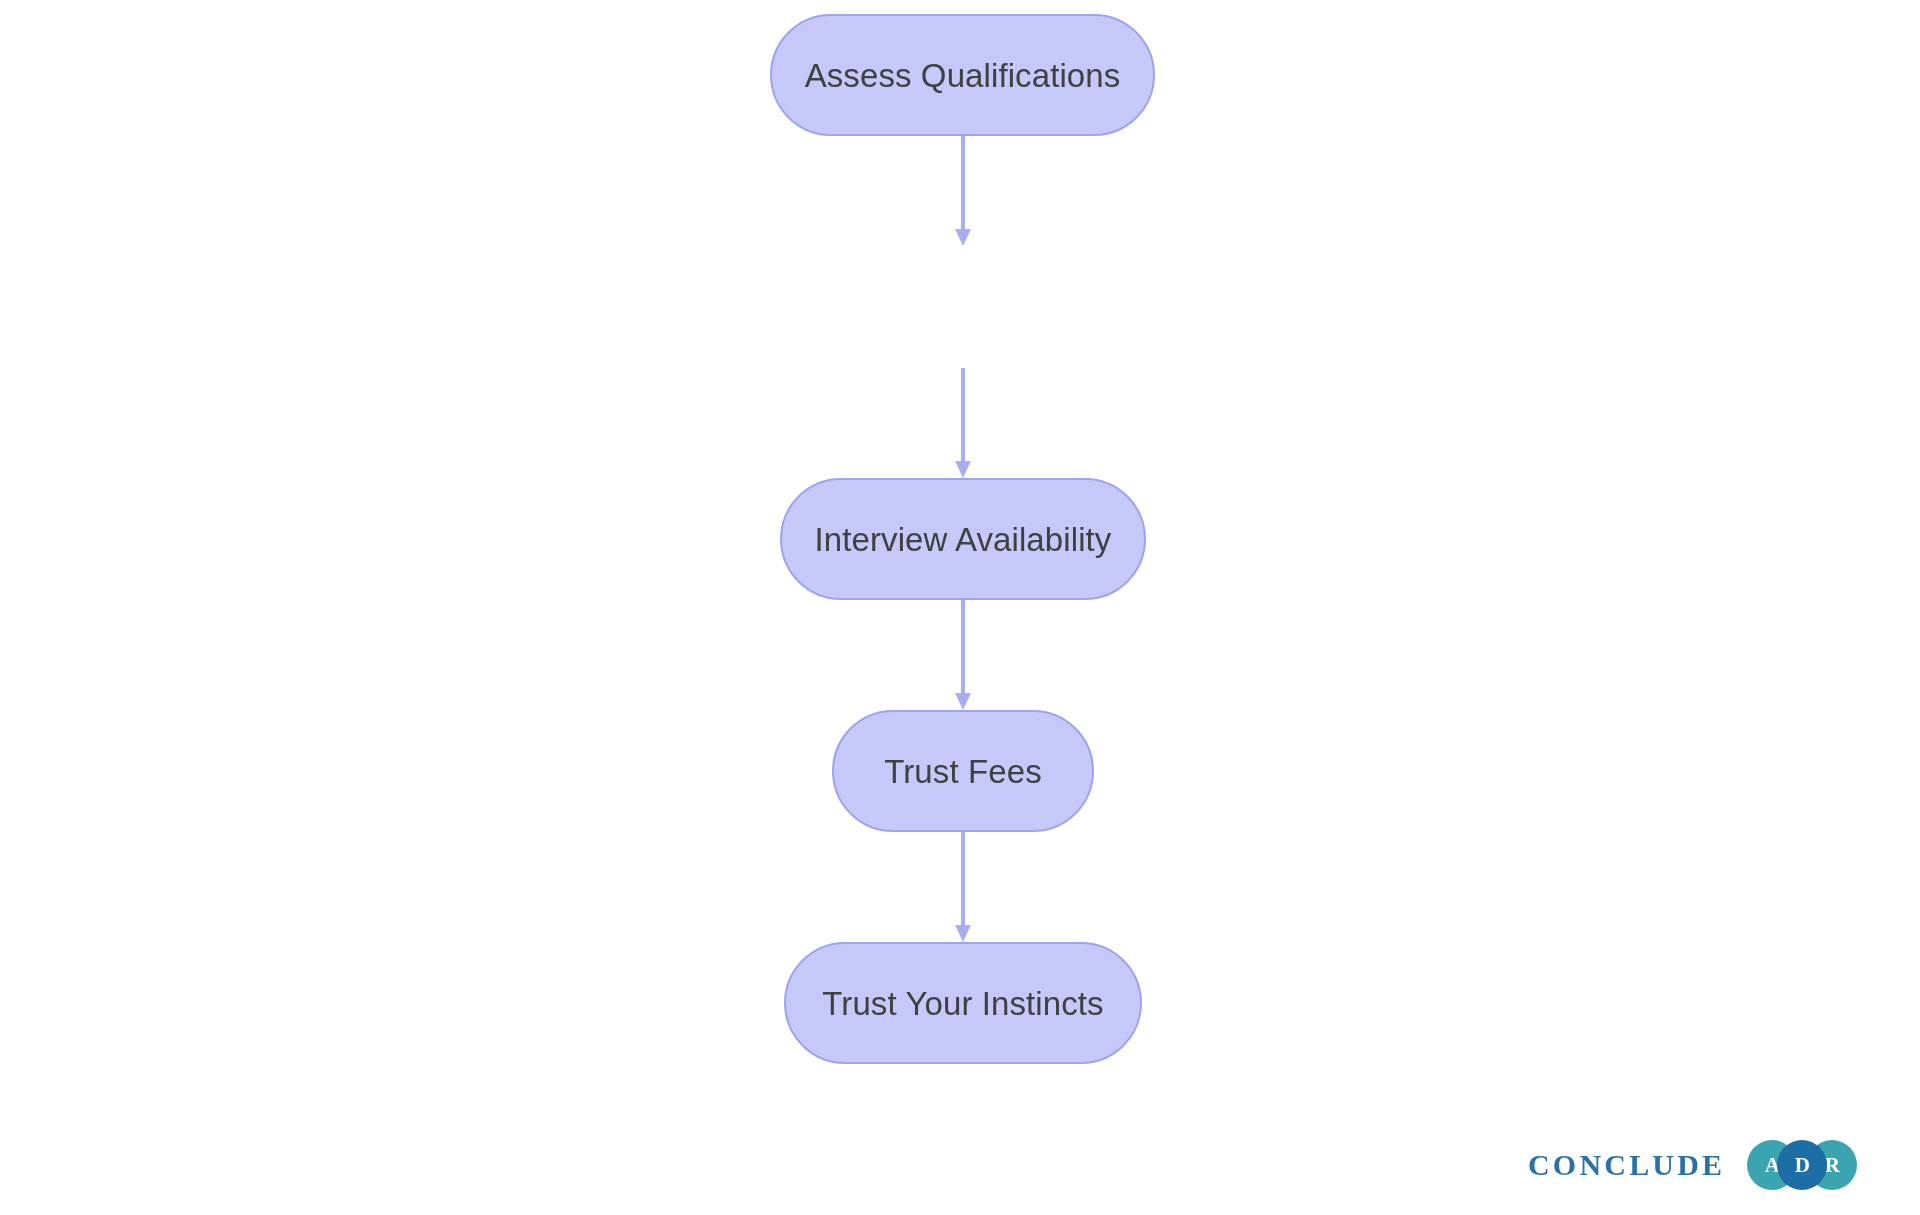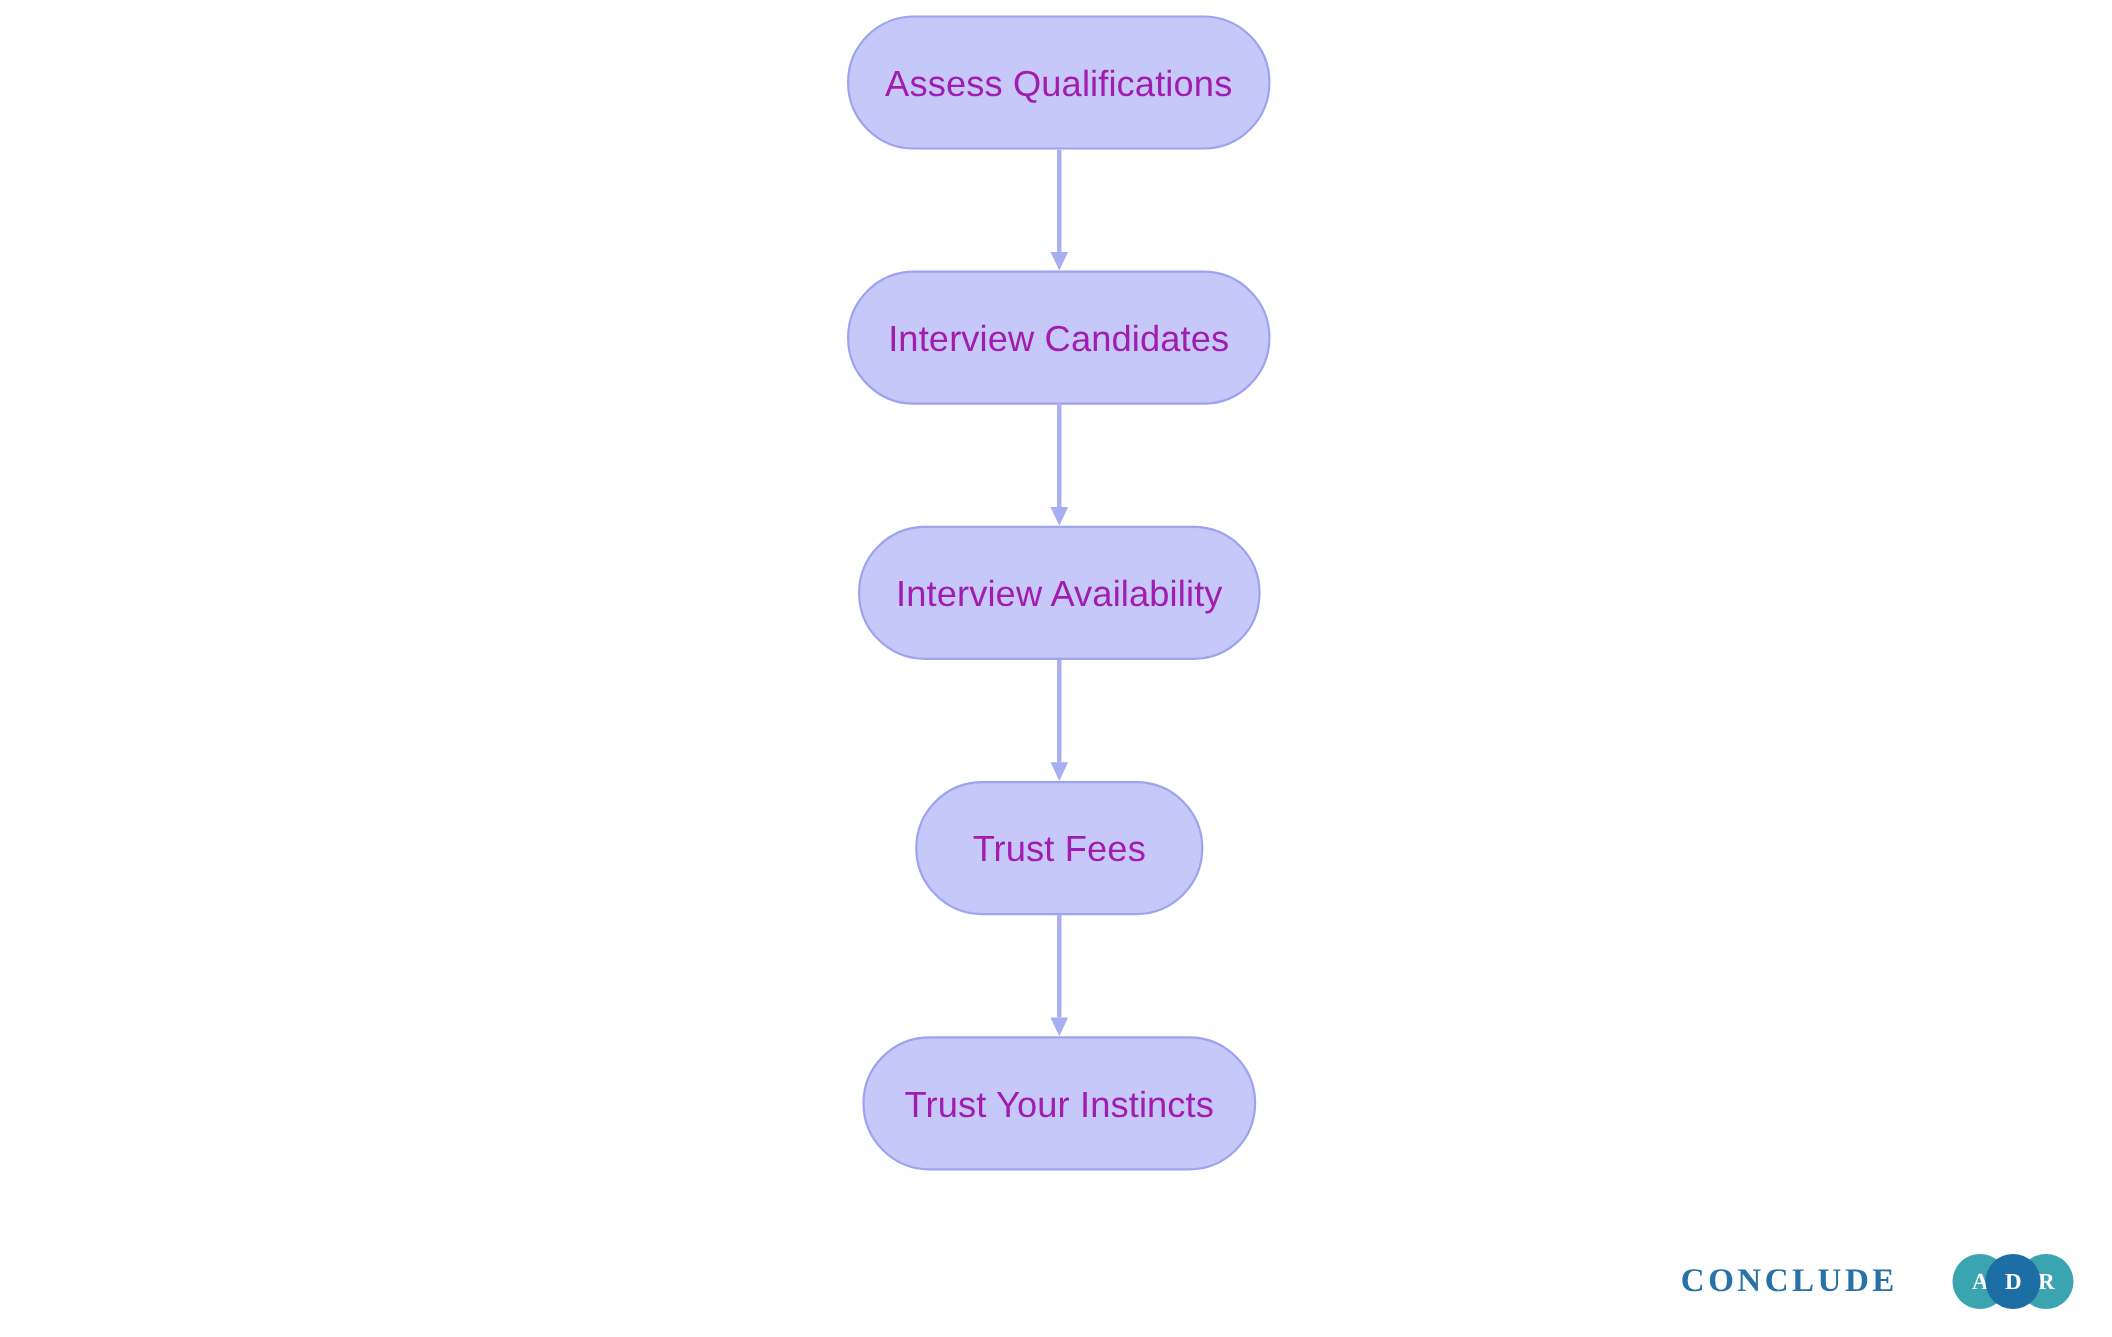--- a/index.html
+++ b/index.html
@@ -30,21 +30,21 @@
 
   .node {
     position: absolute;
     box-sizing: border-box;
     background: #c5c8f8;
     border: 2px solid #9da4ef;
     border-radius: 999px;
     display: flex;
     align-items: center;
     justify-content: center;
-    color: #a21caf;
+    color: #404040;
     font-family: "Liberation Sans", sans-serif;
     font-size: 33px;
     font-weight: 400;
     letter-spacing: 0.1px;
     white-space: nowrap;
   }
 
   .node-label {
     display: block;
     line-height: 1;
@@ -87,21 +87,20 @@
   .connector .head { top: 93px; }
 
   
   .brand {
     position: absolute;
     left: 1528px;
     top: 1136px;
     display: flex;
     align-items: center;
     height: 58px;
-    gap: 28px;
   }
   .brand-wordmark {
     font-family: "Liberation Serif", serif;
     font-size: 30px;
     font-weight: 700;
     letter-spacing: 3.2px;
     color: #2872a8;
     line-height: 1;
     white-space: nowrap;
   }
@@ -139,23 +138,20 @@
 
     <div class="node node-0">
       <span class="node-label">Assess Qualifications</span>
     </div>
 
     <div class="connector conn-0">
       <div class="stem"></div>
       <div class="head"></div>
     </div>
 
-    <div class="node node-1">
-      <span class="node-label">Interview Candidates</span>
-    </div>
 
     <div class="connector conn-1">
       <div class="stem"></div>
       <div class="head"></div>
     </div>
 
     <div class="node node-2">
       <span class="node-label">Interview Availability</span>
     </div>
 

